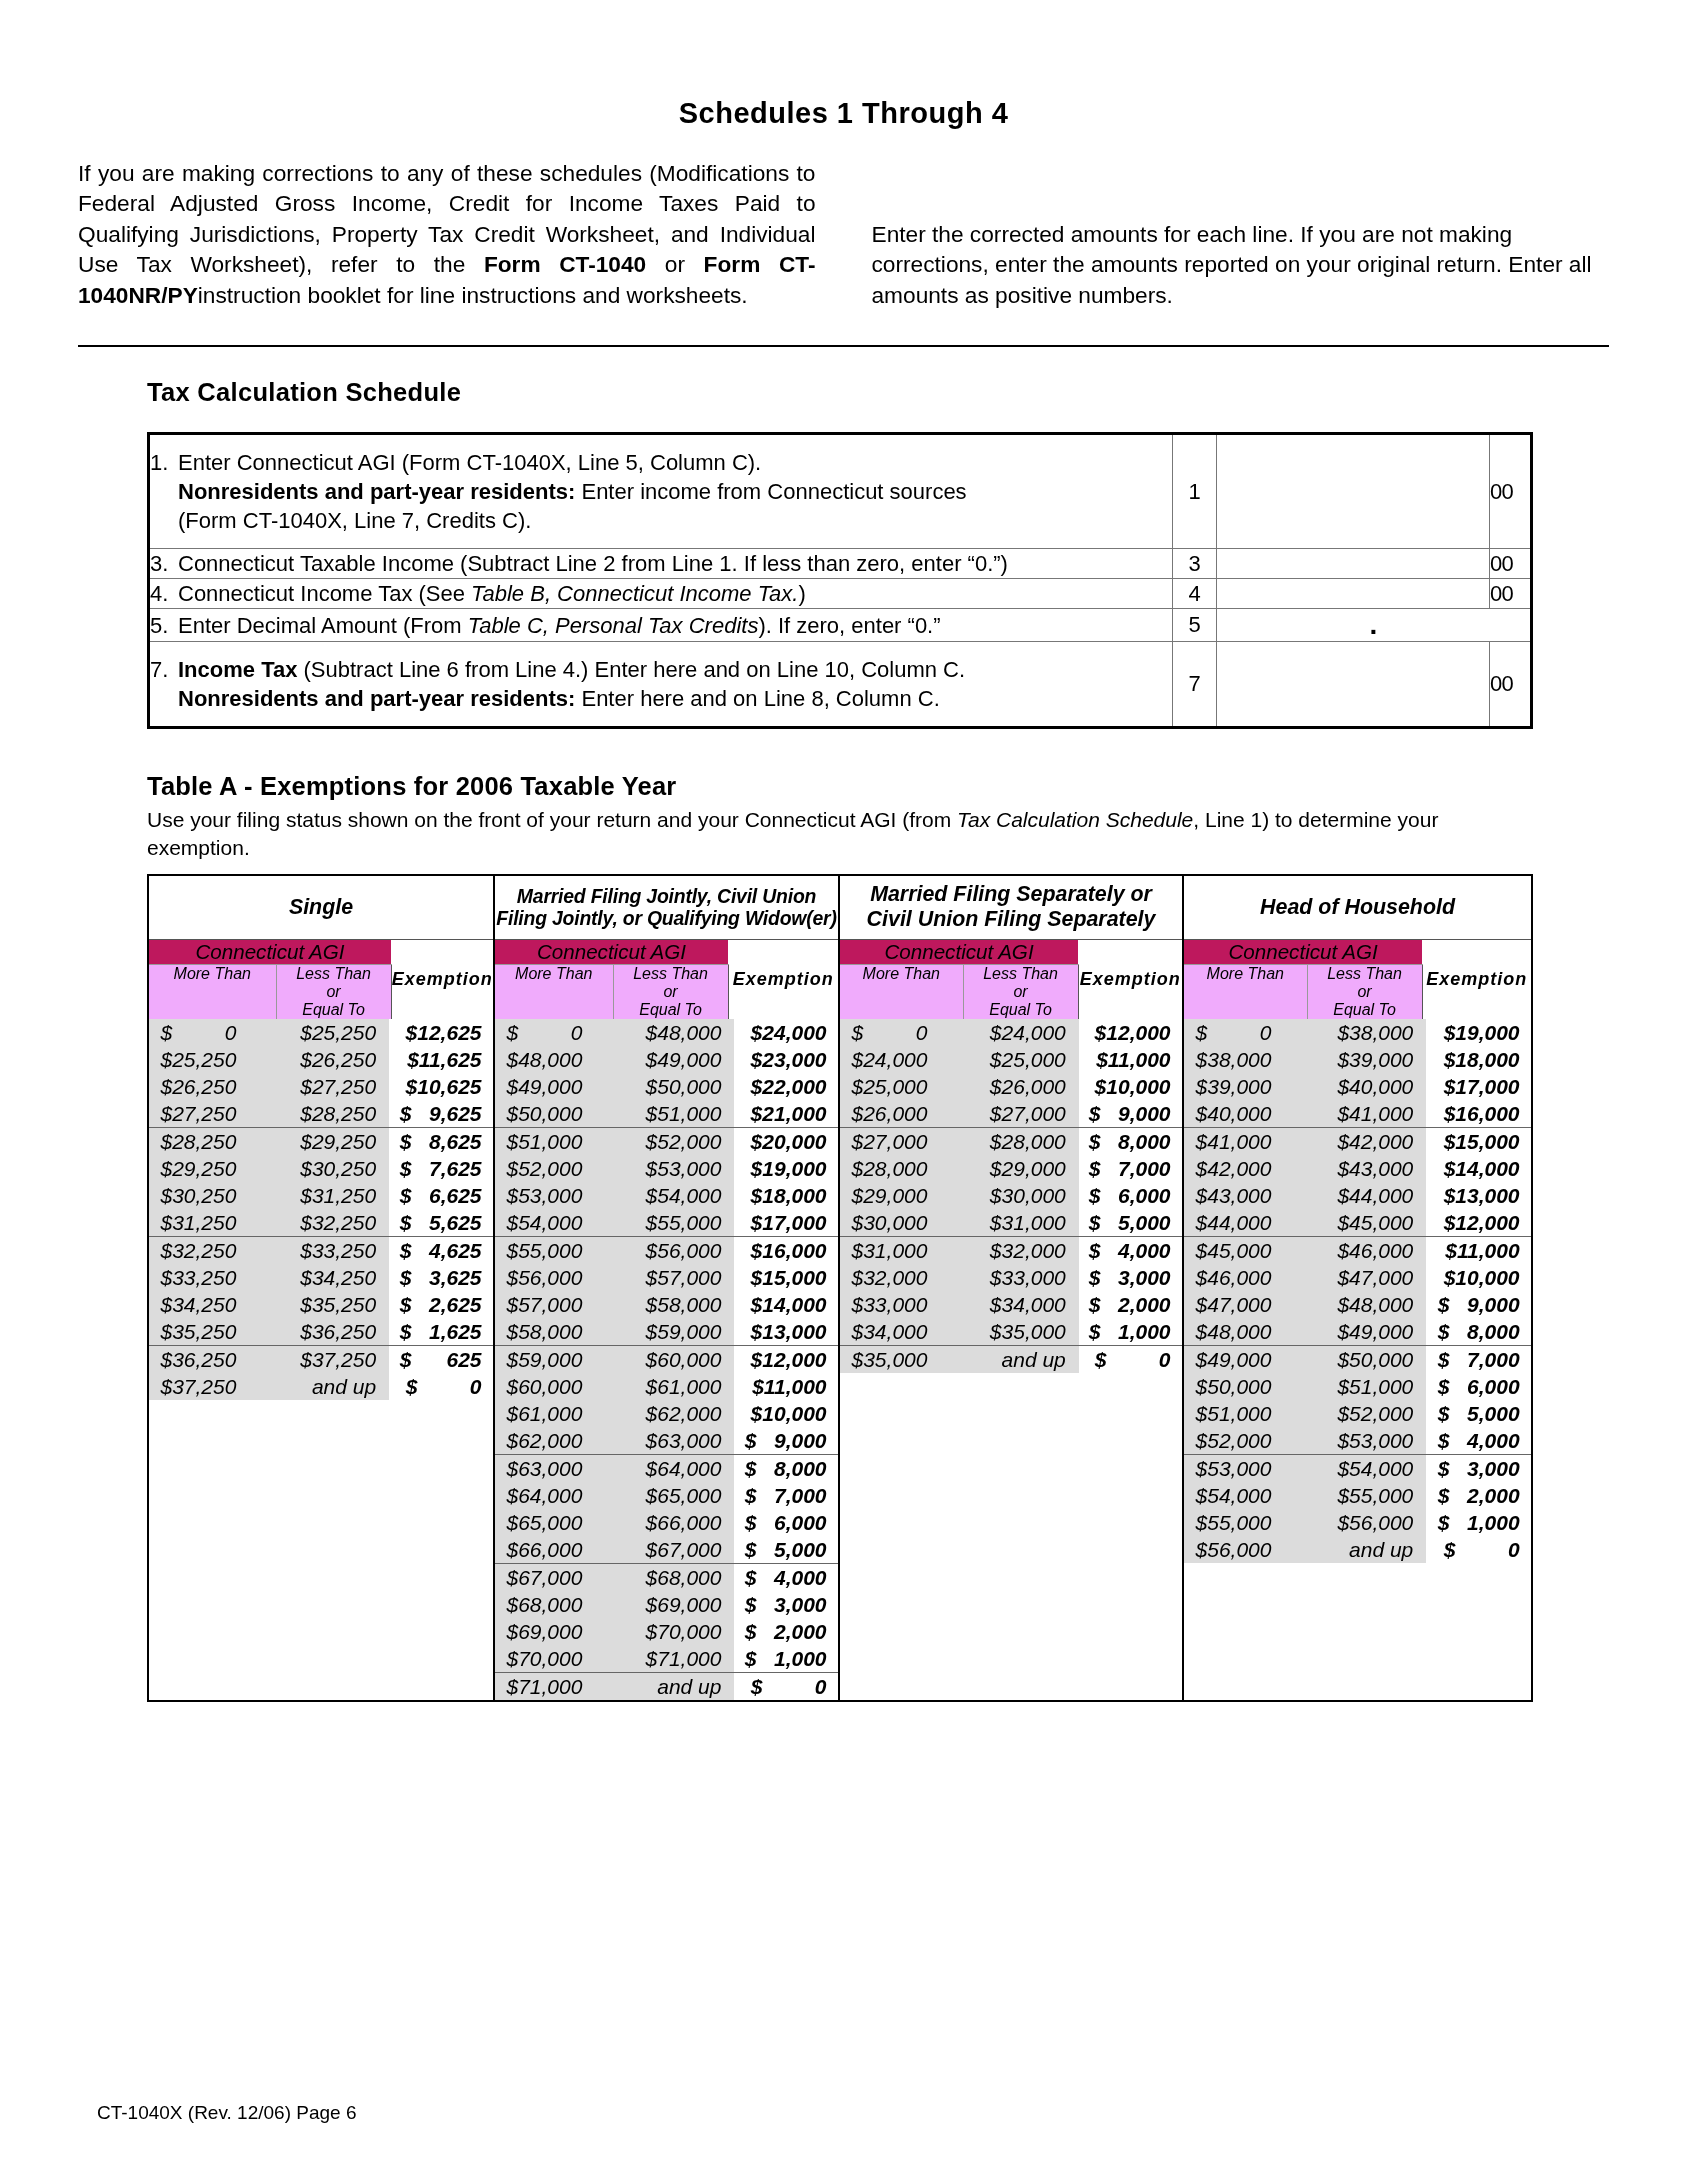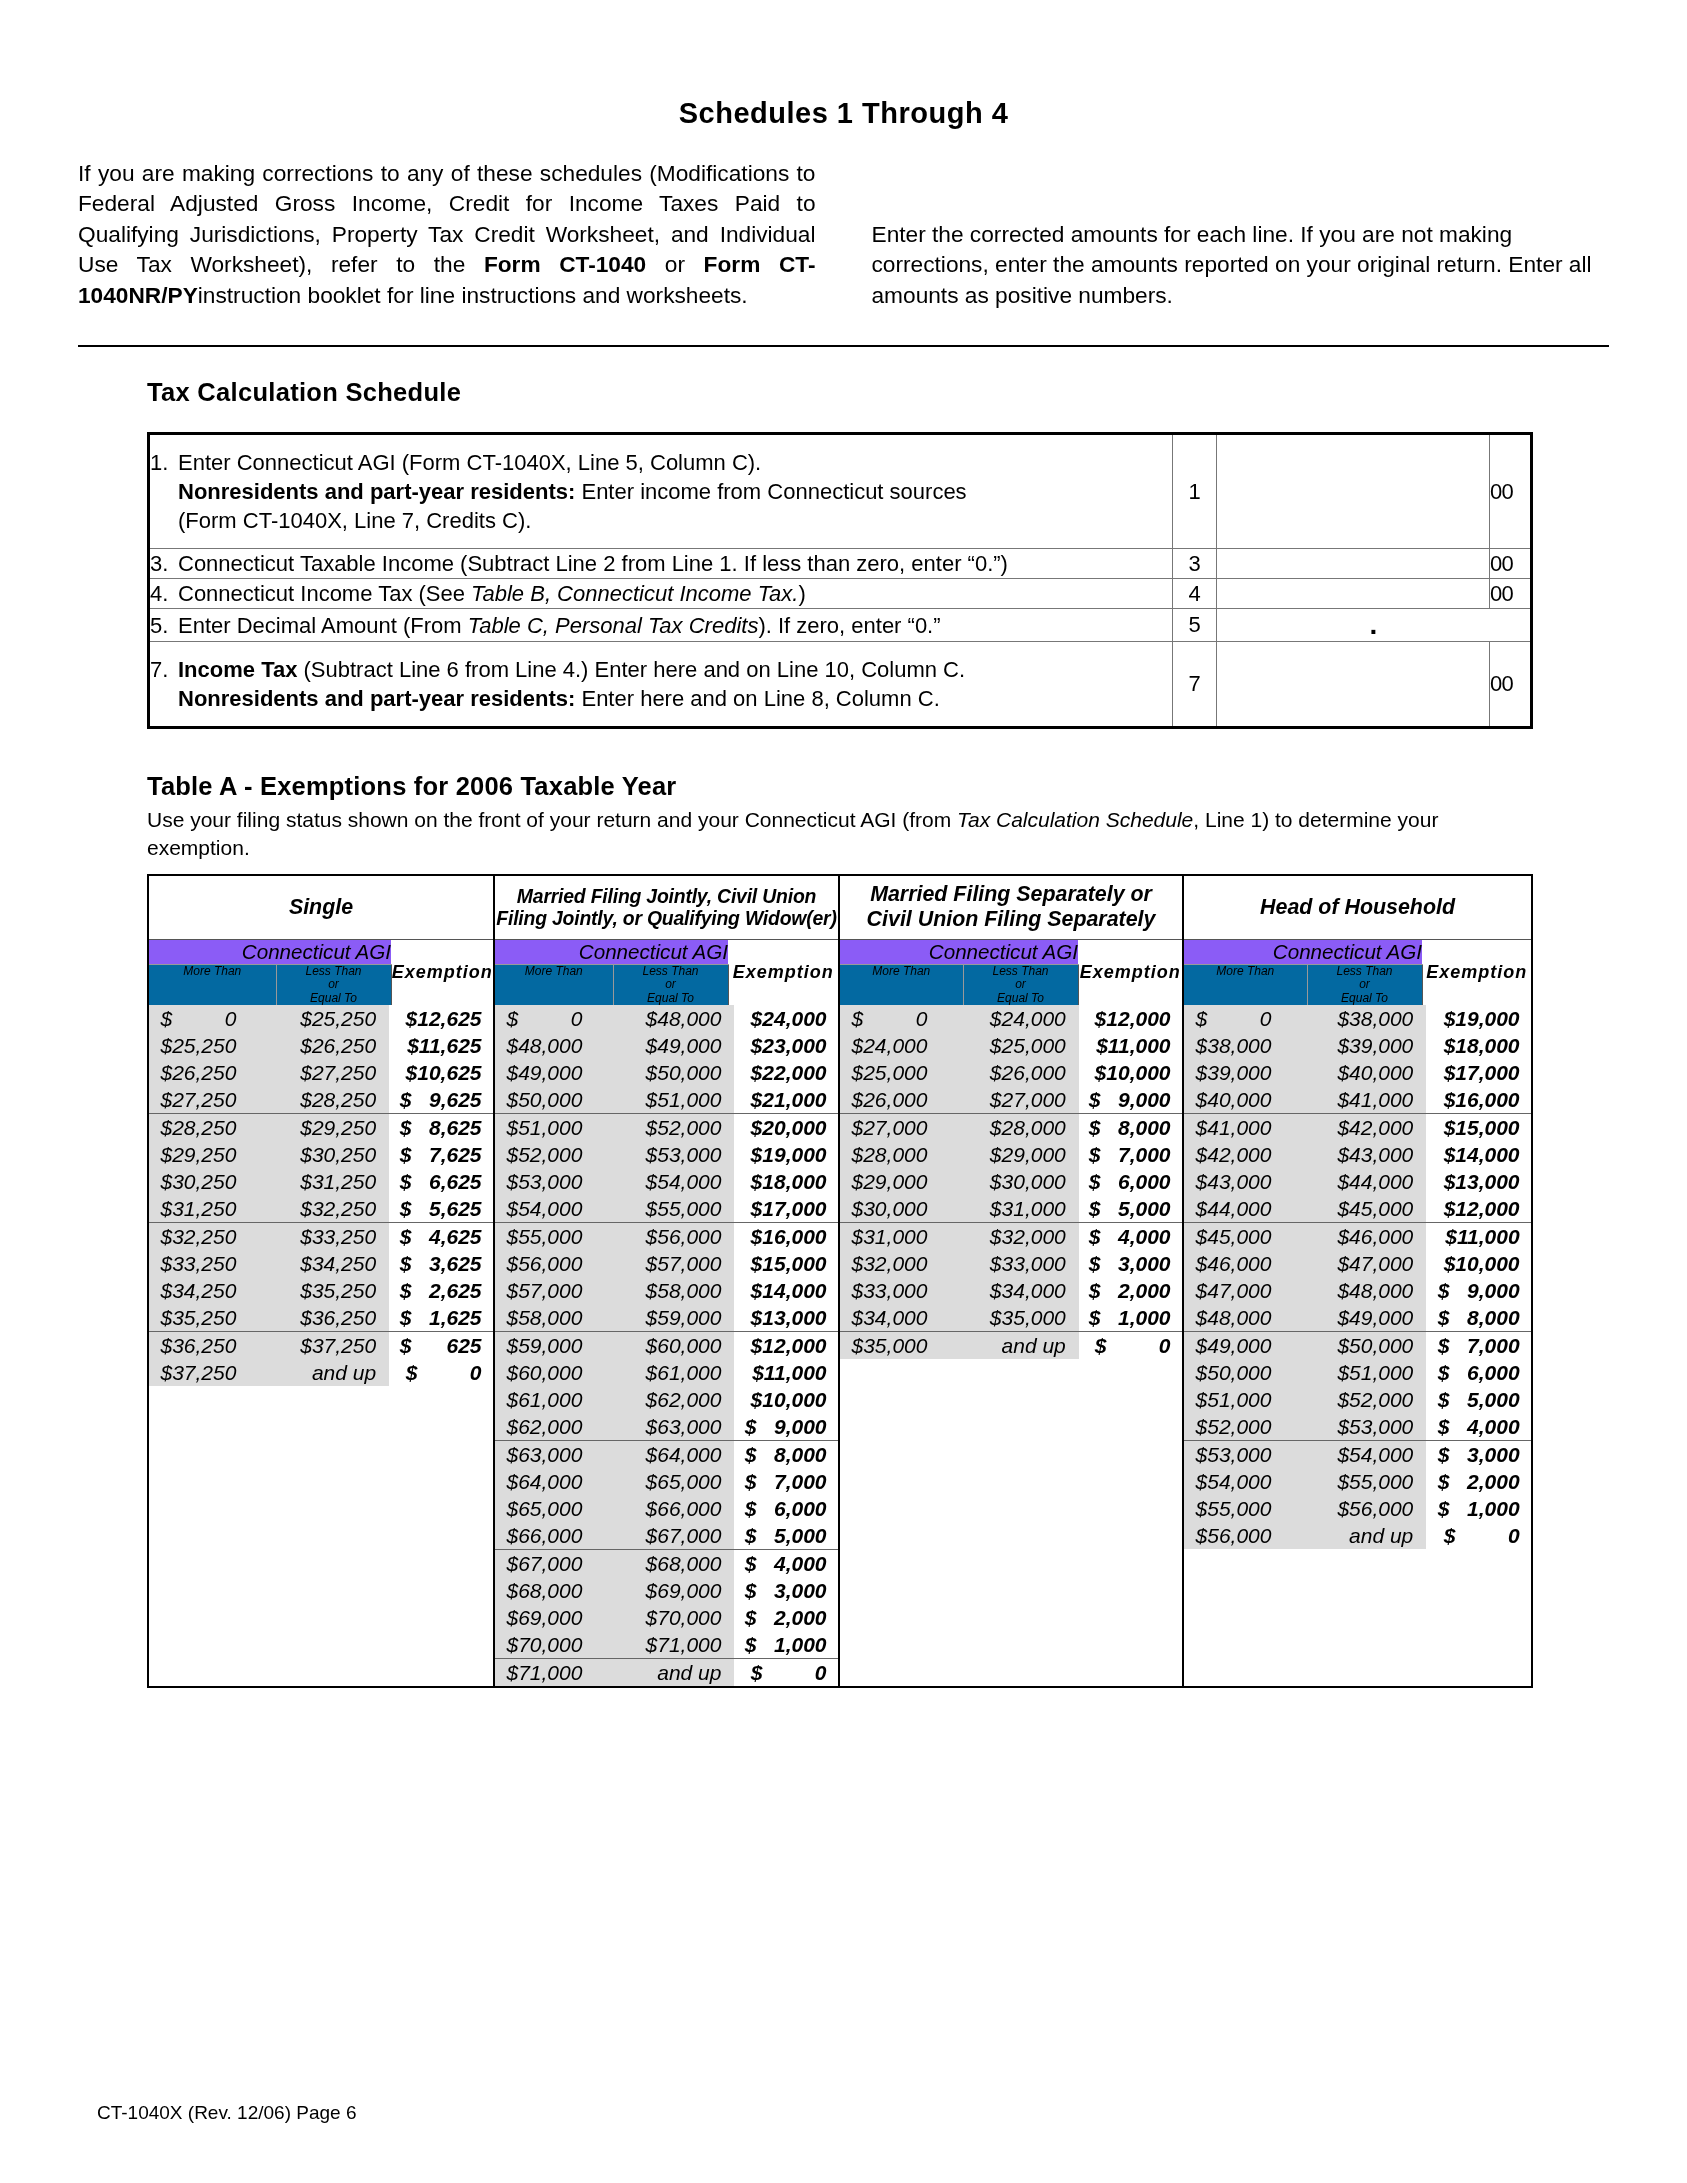--- a/index.html
+++ b/index.html
@@ -165,41 +165,41 @@
     border-bottom: 1.2px solid #555;
     border-right: 2.5px solid #000;
     padding: 6.6px 3.3px 6.6px 3.3px;
     vertical-align: middle;
     height: 63px;
   }
   .grp-head.narrow { font-size: 19.4px; letter-spacing: -0.2px; }
   .grp-head.last { border-right: none; }
 
   .agi-head {
-    text-align: right;
+    text-align: center;
     font-size: 20.6px;
-    background: #8b5cf6;
+    background: #be185d;
     border-bottom: 0.8px solid #999;
     padding: 4.1px 0 3.3px 0;
   }
   .exm-head {
     text-align: center;
     font-size: 18px;
     font-weight: bold;
     letter-spacing: 1px;
     vertical-align: middle;
     border-right: 2.5px solid #000;
     padding-bottom: 21.4px;
   }
   .exm-head.last { border-right: none; }
 
   .sub-head {
     text-align: center;
-    font-size: 12px;
-    background: #0369a1;
+    font-size: 16px;
+    background: #f0abfc;
     line-height: 1.12;
     padding: 2.5px 0 5px 0;
     vertical-align: top;
   }
   .sub-head.mt { border-right: 0.8px solid #999; }
   .sub-head.lte { border-right: 1.2px solid #555; }
 
   .body-cell {
     vertical-align: top;
     padding: 0;

